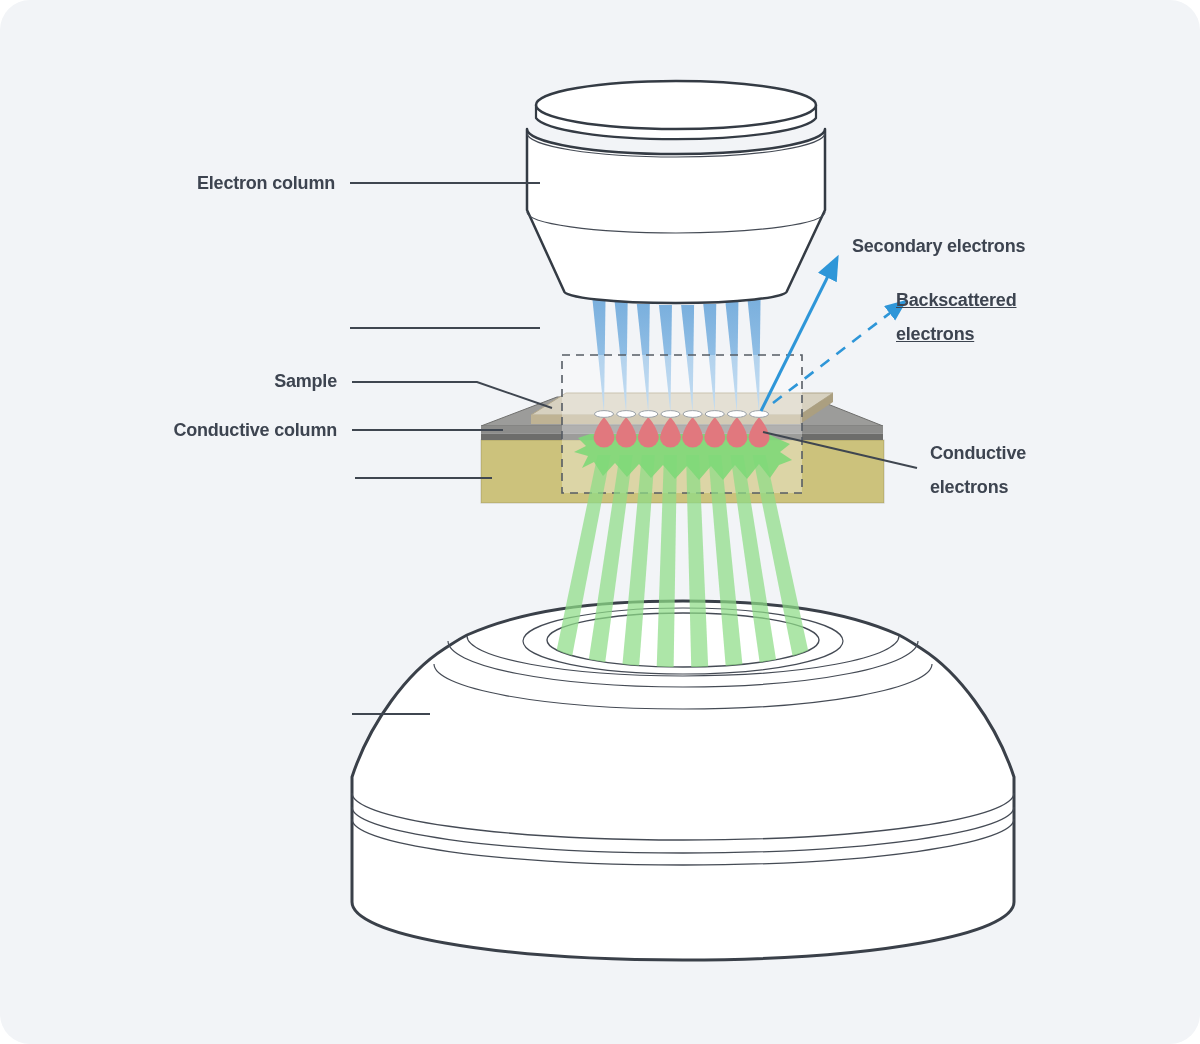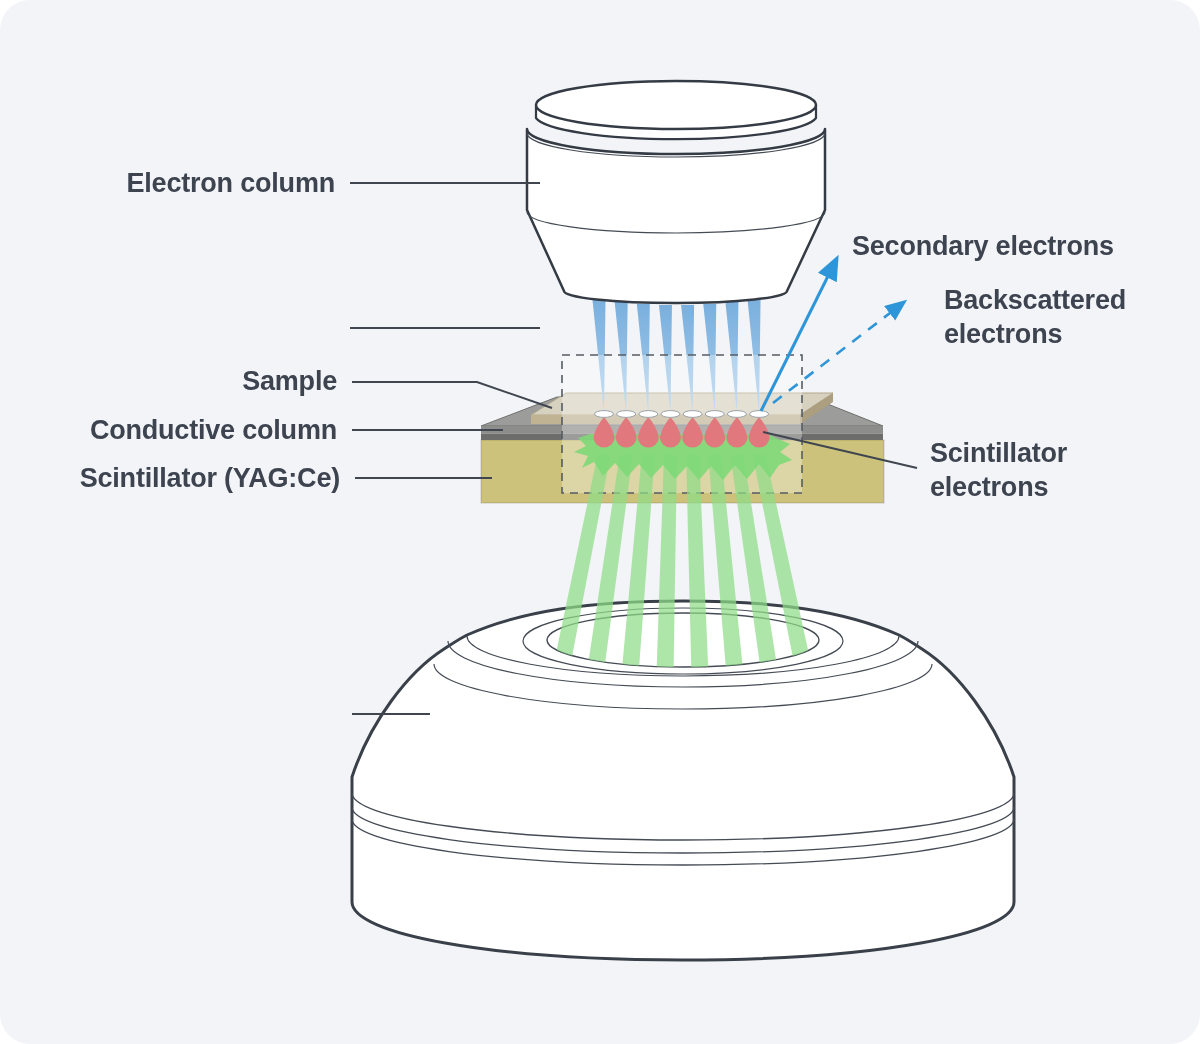--- a/index.html
+++ b/index.html
@@ -1,19 +1,19 @@
 <!DOCTYPE html>
 <html><head>
 <meta charset="utf-8">
 <style>
   html,body{margin:0;padding:0;background:#ffffff;}
   .stage{position:relative;width:1200px;height:1044px;font-family:"Liberation Sans",sans-serif;}
   .panel{position:absolute;inset:0;background:#f2f4f7;border-radius:30px;}
   svg{position:absolute;left:0;top:0;}
-  .lbl{position:absolute;font-size:27px;font-weight:700;color:#3d4450;letter-spacing:-0.2px;line-height:34px;white-space:nowrap;}
+  .lbl{position:absolute;font-size:18px;font-weight:700;color:#3d4450;letter-spacing:-0.2px;line-height:34px;white-space:nowrap;}
   .lbl-right-align{text-align:right;}
   .lbl span{display:block;}
 </style>
 </head>
 <body>
 
 <div class="stage">
   <div class="panel"></div>
 
   <svg id="scene" width="1200" height="1044" viewBox="0 0 1200 1044">
@@ -136,24 +136,23 @@
       <path d="M352,430 H503"></path>
       <path d="M355,478 H492"></path>
       <path d="M352,714 H430"></path>
       <path d="M763,432 L917,468"></path>
     </g>
   </svg>
 
   <div class="lbl lbl-right-align" style="right:865px;top:166px;">Electron column</div>
   <div class="lbl lbl-right-align" style="right:863px;top:364px;">Sample</div>
   <div class="lbl lbl-right-align" style="right:863px;top:413px;">Conductive column</div>
-  <div class="lbl lbl-right-align" style="right:860px;top:461px;">Scintillator (YAG:Ce)</div>
 
   <div class="lbl" style="left:852px;top:229px;">Secondary electrons</div>
-  <div class="lbl" style="left:944px;top:283px;">
+  <div class="lbl" style="left:896px;top:283px;text-decoration:underline;">
     <span>Backscattered</span>
     <span>electrons</span>
   </div>
   <div class="lbl" style="left:930px;top:436px;">
-    <span>Scintillator</span>
+    <span>Conductive</span>
     <span>electrons</span>
   </div>
 </div>
 
 </body></html>

